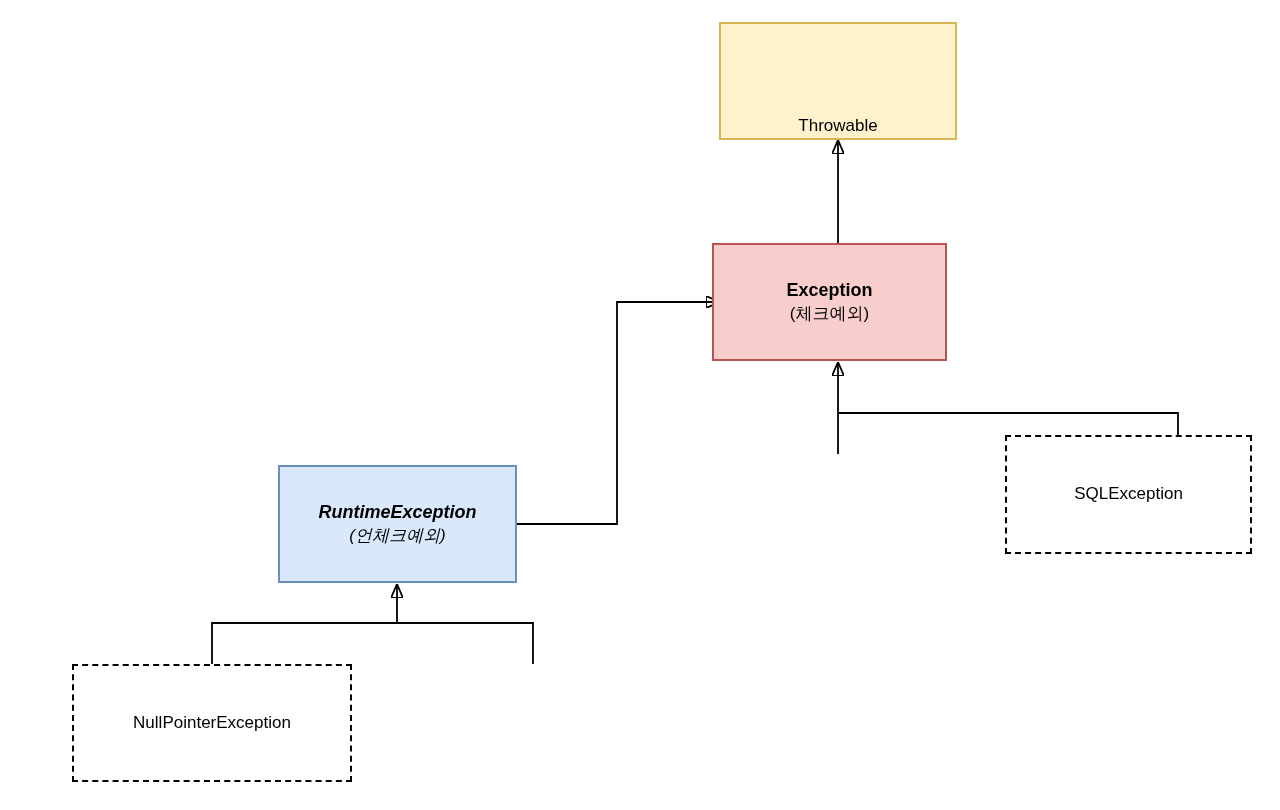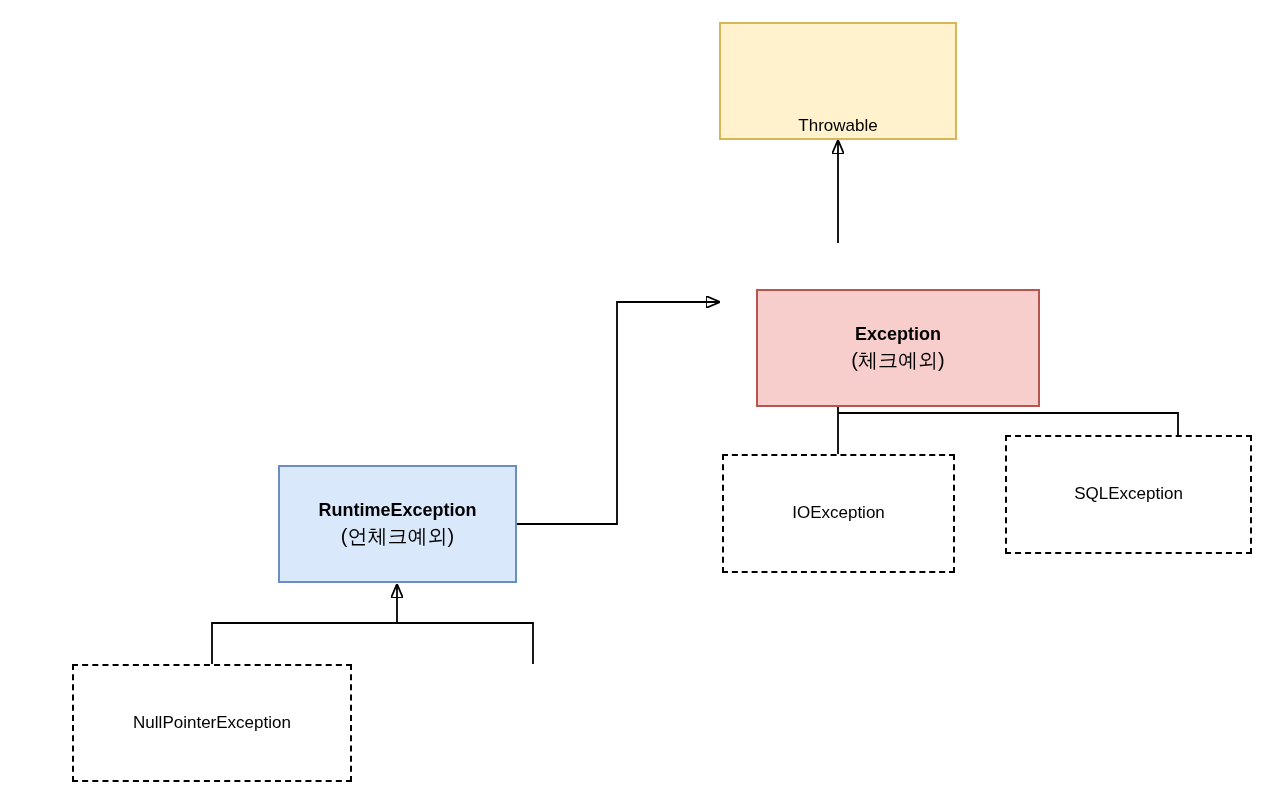--- a/index.html
+++ b/index.html
@@ -33,30 +33,30 @@
   .node {
     position:absolute;
     display:flex; flex-direction:column;
     align-items:center; justify-content:center;
     text-align:center;
     background:#fff;
     line-height:1.35;
   }
   .node .label   { font-size:17px; }
   .node .title   { font-size:18px; font-weight:bold; }
-  .node .subtitle{ font-size:20px; }
+  .node .subtitle{ font-size:17px; }
 
   .node--yellow { background:var(--yellow-fill); border:2px solid var(--yellow-border); }
   .node--red    { background:var(--red-fill);    border:2px solid var(--red-border); }
-  .node--blue   { background:var(--blue-fill);   border:2px solid var(--blue-border); }
+  .node--blue   { background:var(--blue-fill);   border:2px solid var(--blue-border);font-style:italic; }
   .node--dashed { background:#fff;               border:2px dashed var(--line); }
 
   
   .n-throwable { left:719px;  top:22px;  width:238px; height:118px;justify-content:flex-end; }
-  .n-exception { left:756px;  top:243px; width:284px; height:118px;margin-top:46px; }
+  .n-exception { left:712px;  top:243px; width:235px; height:118px; }
   .n-runtime   { left:278px;  top:465px; width:239px; height:118px; }
   .n-io        { left:722px;  top:454px; width:233px; height:119px; }
   .n-sql       { left:1005px; top:435px; width:247px; height:119px; }
   .n-npe       { left:72px;   top:664px; width:280px; height:118px; }
   .n-arith     { left:398px;  top:664px; width:270px; height:117px; }
 </style>
 </head>
 <body>
 
 <div class="canvas">
@@ -82,23 +82,20 @@
   <div class="node node--red n-exception">
     <div class="title">Exception</div>
     <div class="subtitle">(체크예외)</div>
   </div>
 
   <div class="node node--blue n-runtime">
     <div class="title">RuntimeException</div>
     <div class="subtitle">(언체크예외)</div>
   </div>
 
-  <div class="node node--dashed n-io">
-    <div class="label">IOException</div>
-  </div>
 
   <div class="node node--dashed n-sql">
     <div class="label">SQLException</div>
   </div>
 
   <div class="node node--dashed n-npe">
     <div class="label">NullPointerException</div>
   </div>
 
 

